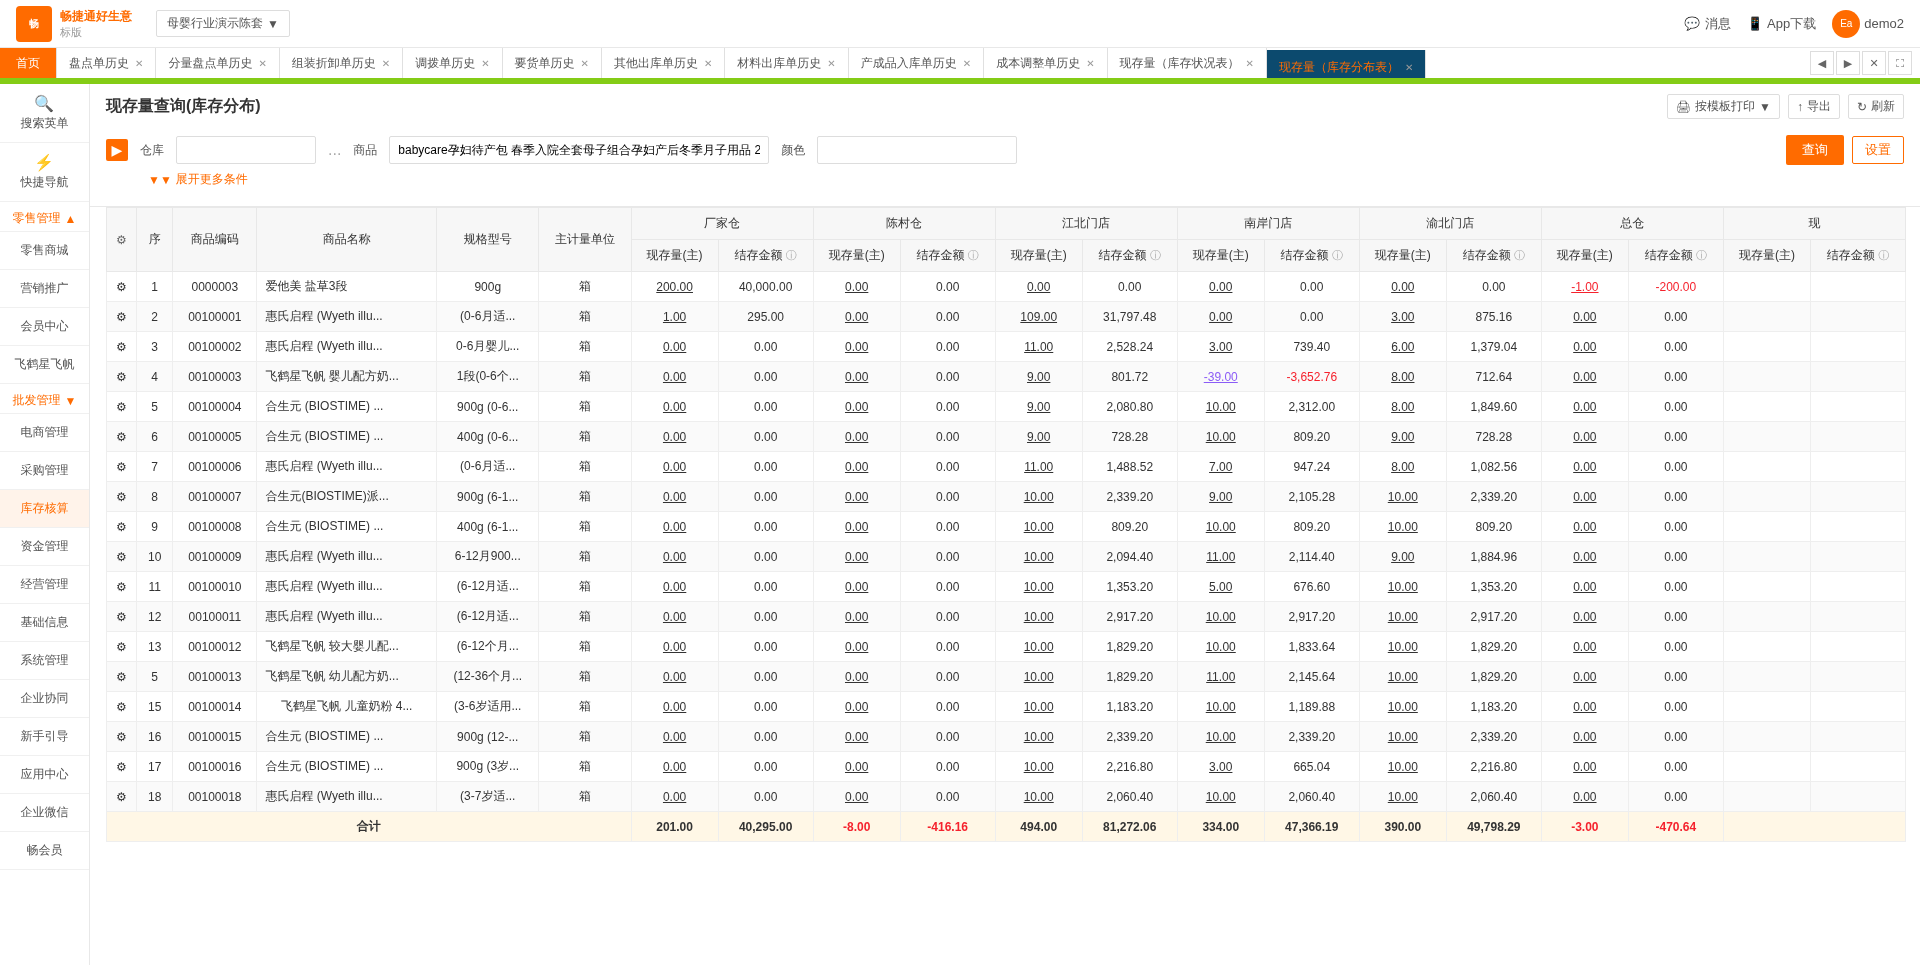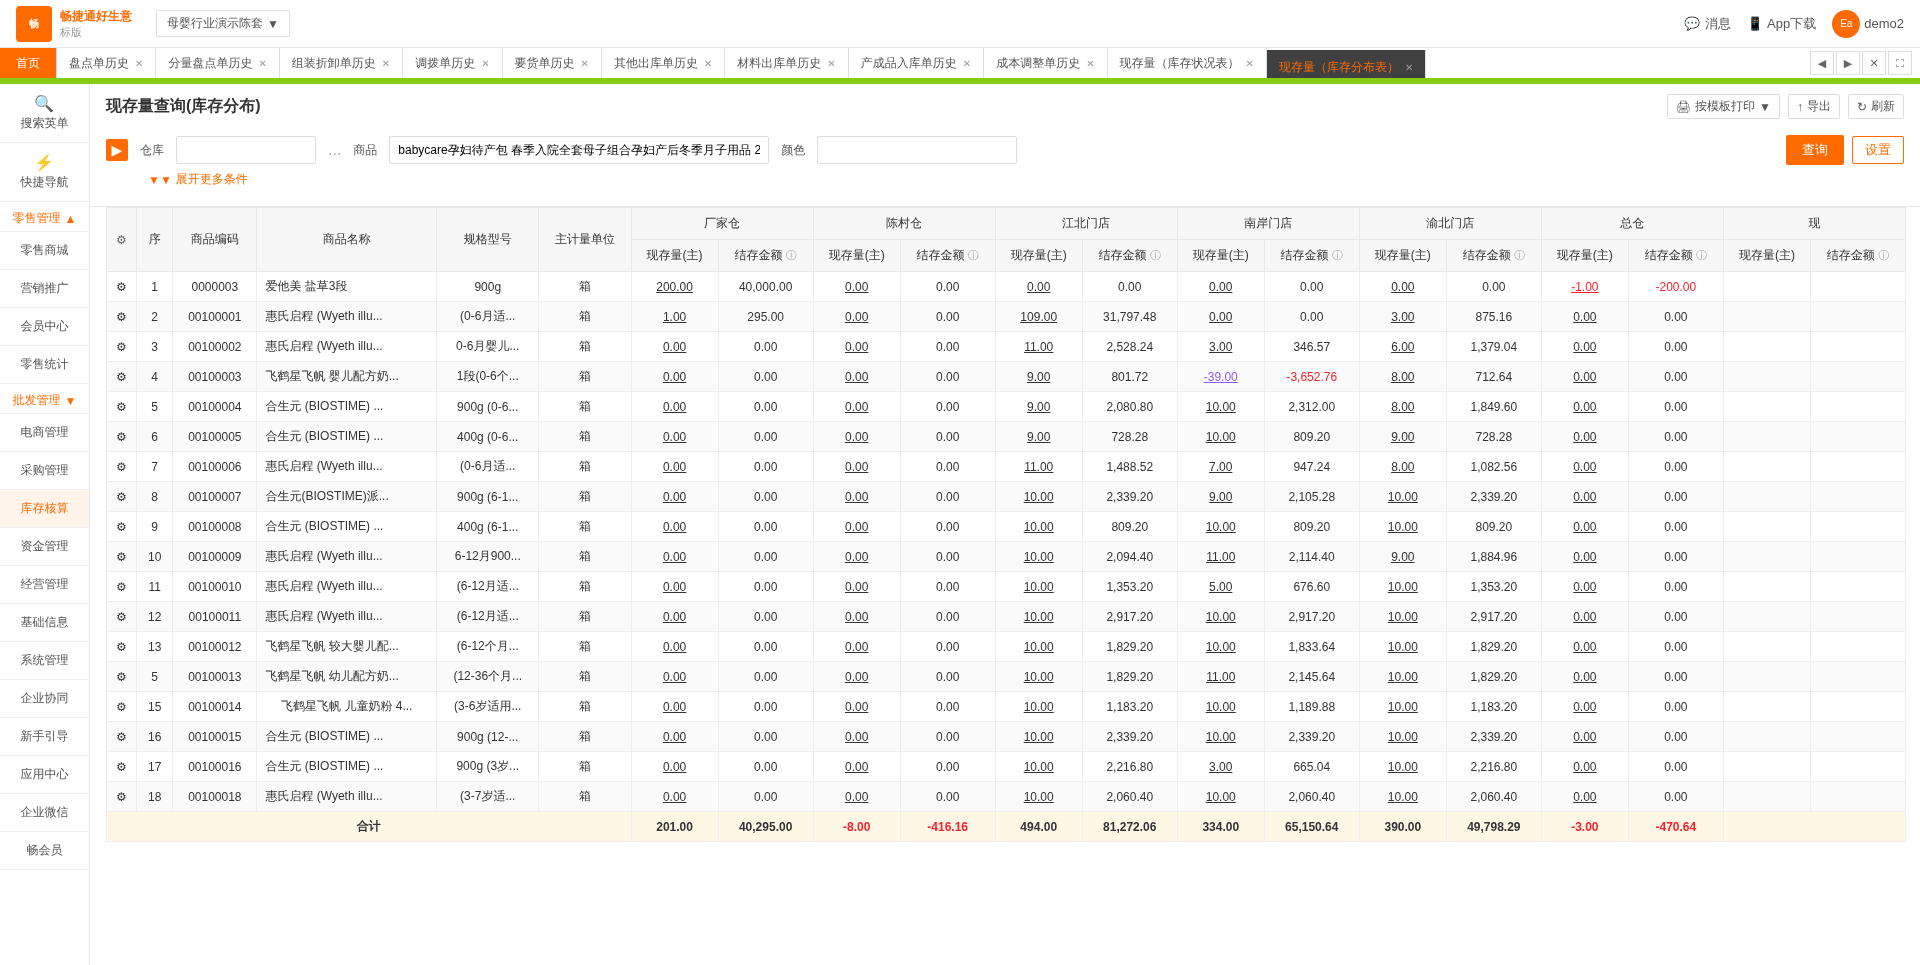--- a/index.html
+++ b/index.html
@@ -61,21 +61,21 @@
       align-items: center;
       gap: 6px;
       border-right: 1px solid #e0e0e0;
       cursor: pointer;
       white-space: nowrap;
       font-size: 12px;
       color: #555;
       flex-shrink: 0;
     }
     .tab-item.active {
-      background: #404040;
+      background: #0c4a6e;
       color: #ff6b00;
       border-bottom: 2px solid #ff6b00;
       margin-top: 10px;
     }
     .tab-home {
       background: #ff6b00;
       color: #fff;
       padding: 0 16px;
     }
     .tab-close {
@@ -430,21 +430,21 @@
     <div class="sidebar-item">
       <div>零售商城</div>
     </div>
     <div class="sidebar-item">
       <div>营销推广</div>
     </div>
     <div class="sidebar-item">
       <div>会员中心</div>
     </div>
     <div class="sidebar-item">
-      <div>零售统计</div>
+      <div>飞鹤星飞帆</div>
     </div>
     <div class="sidebar-section">
       <span>批发管理</span>
       <span>▼</span>
     </div>
     <div class="sidebar-item">
       <div>电商管理</div>
     </div>
     <div class="sidebar-item">
       <div>采购管理</div>
@@ -617,21 +617,21 @@
     <td style="text-align:left;max-width:180px;overflow:hidden;text-overflow:ellipsis;">惠氏启程 (Wyeth illu...</td>
     <td>0-6月婴儿...</td>
     <td>箱</td>
     <td class="num-link" style="">0.00</td>
     <td style="">0.00</td>
     <td class="num-link" style="">0.00</td>
     <td style="">0.00</td>
     <td class="num-link" style="">11.00</td>
     <td style="">2,528.24</td>
     <td class="num-link" style="">3.00</td>
-    <td style="">346.57</td>
+    <td style="">739.40</td>
     <td class="num-link" style="">6.00</td>
     <td style="">1,379.04</td>
     <td class="num-link" style="">0.00</td>
     <td style="">0.00</td>
     <td></td>
     <td></td>
   </tr>
             <tr>
     <td style="cursor:pointer;">⚙</td>
     <td>4</td>
@@ -964,21 +964,21 @@
   </tr>
             <tr class="summary-row highlight-row">
   <td colspan="6" style="text-align:center;font-weight:bold;">合计</td>
   <td>201.00</td>
   <td>40,295.00</td>
   <td style="color:#f5222d;">-8.00</td>
   <td style="color:#f5222d;">-416.16</td>
   <td>494.00</td>
   <td>81,272.06</td>
   <td>334.00</td>
-  <td>65,150.64</td>
+  <td>47,366.19</td>
   <td>390.00</td>
   <td>49,798.29</td>
   <td style="color:#f5222d;">-3.00</td>
   <td style="color:#f5222d;">-470.64</td>
   <td colspan="2"></td>
 </tr>
           </tbody>
       </table>
     </div>
   </div>

